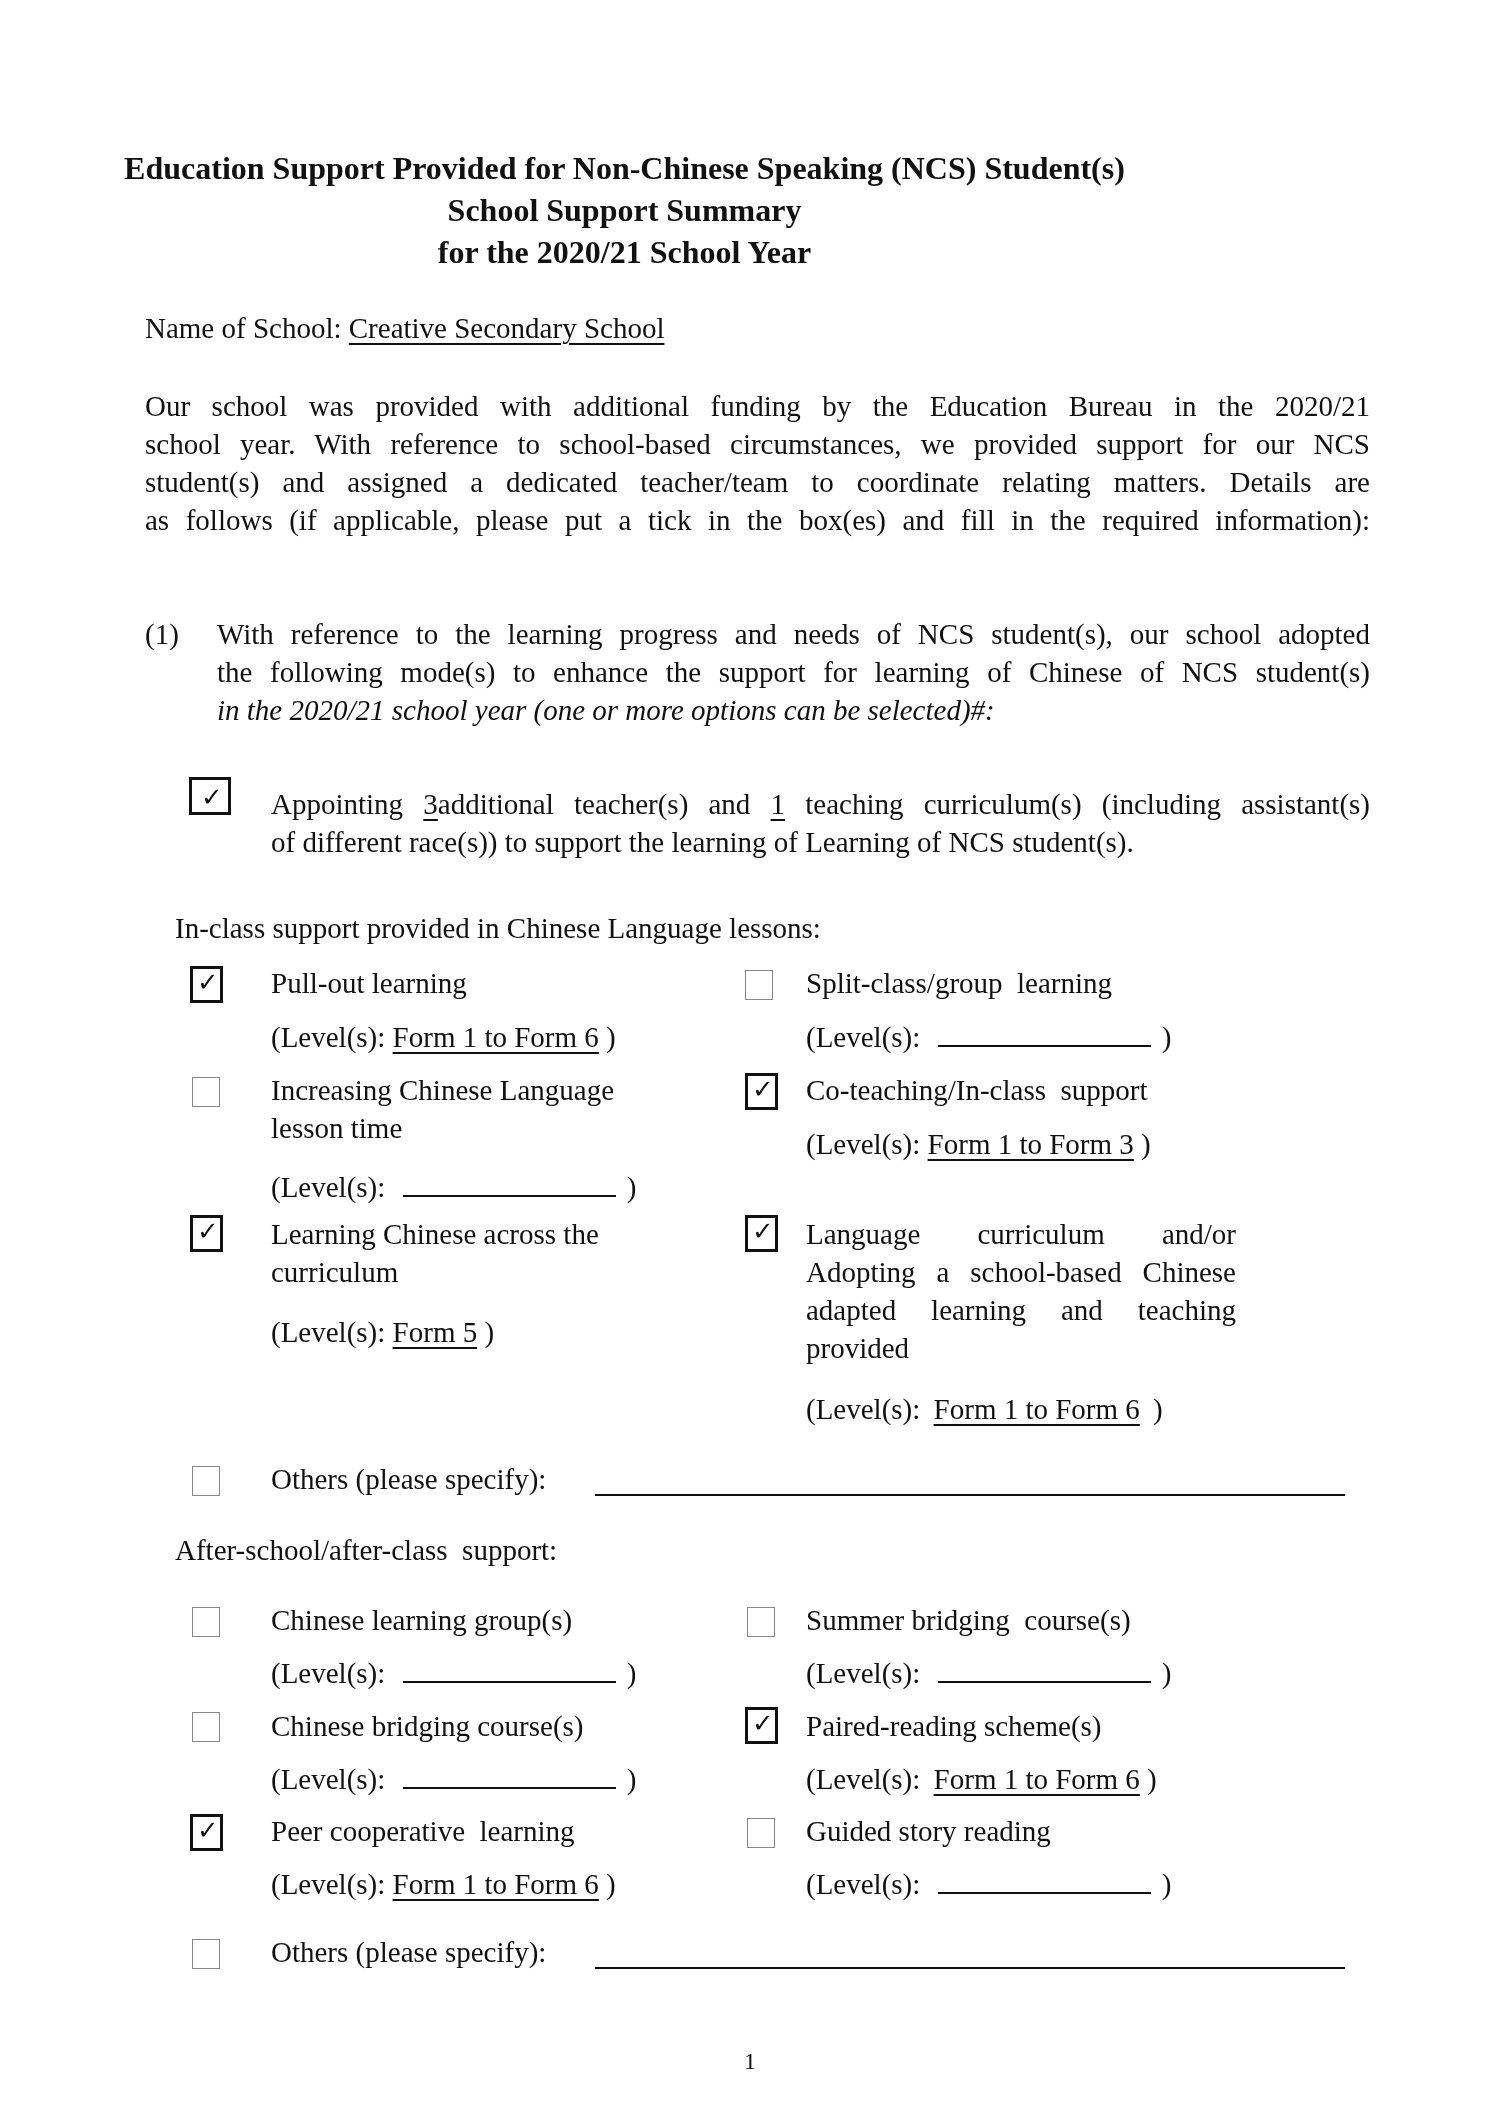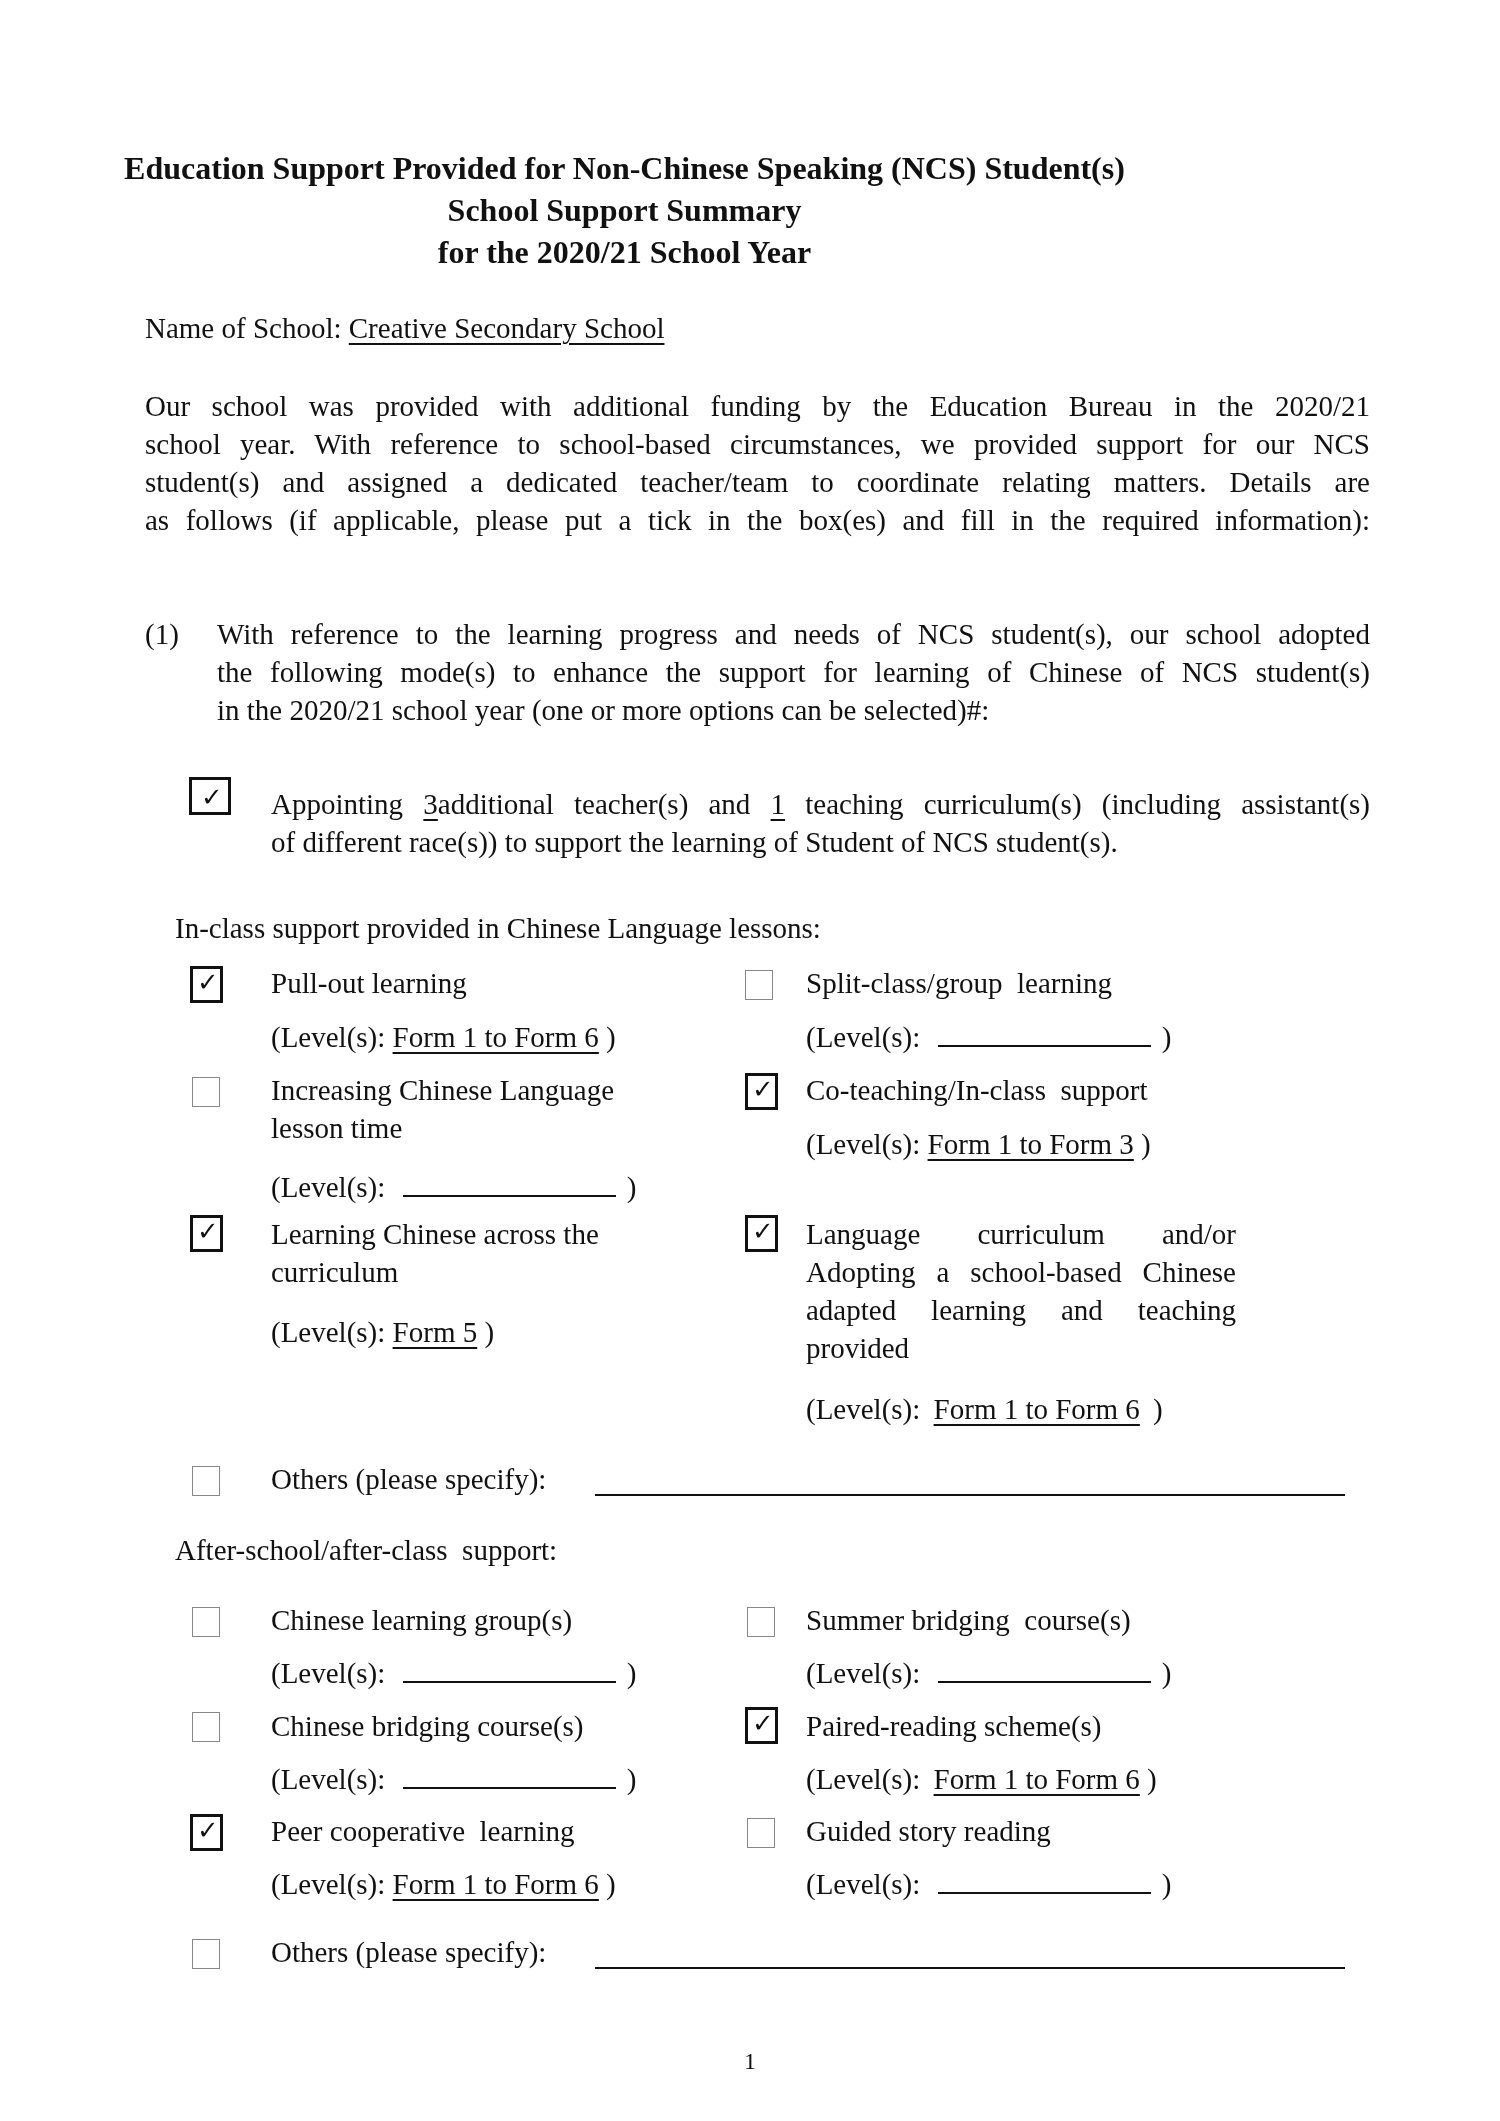--- a/index.html
+++ b/index.html
@@ -59,34 +59,34 @@
   <span class="line">Our school was provided with additional funding by the Education Bureau in the 2020/21</span>
   <span class="line">school year.  With reference to school-based circumstances, we provided support for our NCS</span>
   <span class="line">student(s) and assigned a dedicated teacher/team to coordinate relating matters.  Details are</span>
   <span class="line">as follows (if applicable, please put a tick in the box(es) and fill in the required information):</span>
 </div>
 
 <div class="txt" style="left:145px; top:615px;">(1)</div>
 <div class="para" style="left:217px; top:615px; width:1153px;">
   <span class="line">With reference to the learning progress and needs of NCS student(s), our school adopted</span>
   <span class="line">the following mode(s) to enhance the support for learning of Chinese of NCS student(s)</span>
-  <span class="line" style="text-align:center; text-align-last:left;">in the 2020/21 school year (one or more options can be selected)#:</span>
+  <span class="line" style="text-align:center; text-align-last:left;font-style:italic;">in the 2020/21 school year (one or more options can be selected)#:</span>
 </div>
 
 <div class="cb checked" style="left:189px; top:777px; width:42px; height:38px;">
   <span class="tick" style="left:9px; top:1px;">✓</span>
 </div>
 <div class="para" style="left:271px; top:785px; width:1099px;">
   <span class="line">
     <span>Appointing</span>
     <span class="u">3</span><span>additional teacher(s) and</span>
     <span class="u">1</span>
     <span>teaching curriculum(s) (including assistant(s)</span>
   </span>
-  <span class="line" style="text-align:left; text-align-last:left;">of different race(s)) to support the learning of Student of NCS student(s).</span>
+  <span class="line" style="text-align:left; text-align-last:left;">of different race(s)) to support the learning of Learning of NCS student(s).</span>
 </div>
 
 <div class="txt" style="left:175px; top:909px;">In-class support provided in Chinese Language lessons:</div>
 
 <div class="cb checked" style="left:190px; top:966px;">
   <span class="tick">✓</span>
 </div>
 <div class="txt" style="left:271px; top:964px;">Pull-out learning</div>
 <div class="txt" style="left:271px; top:1018px;">
   <span>(Level(s):</span>

